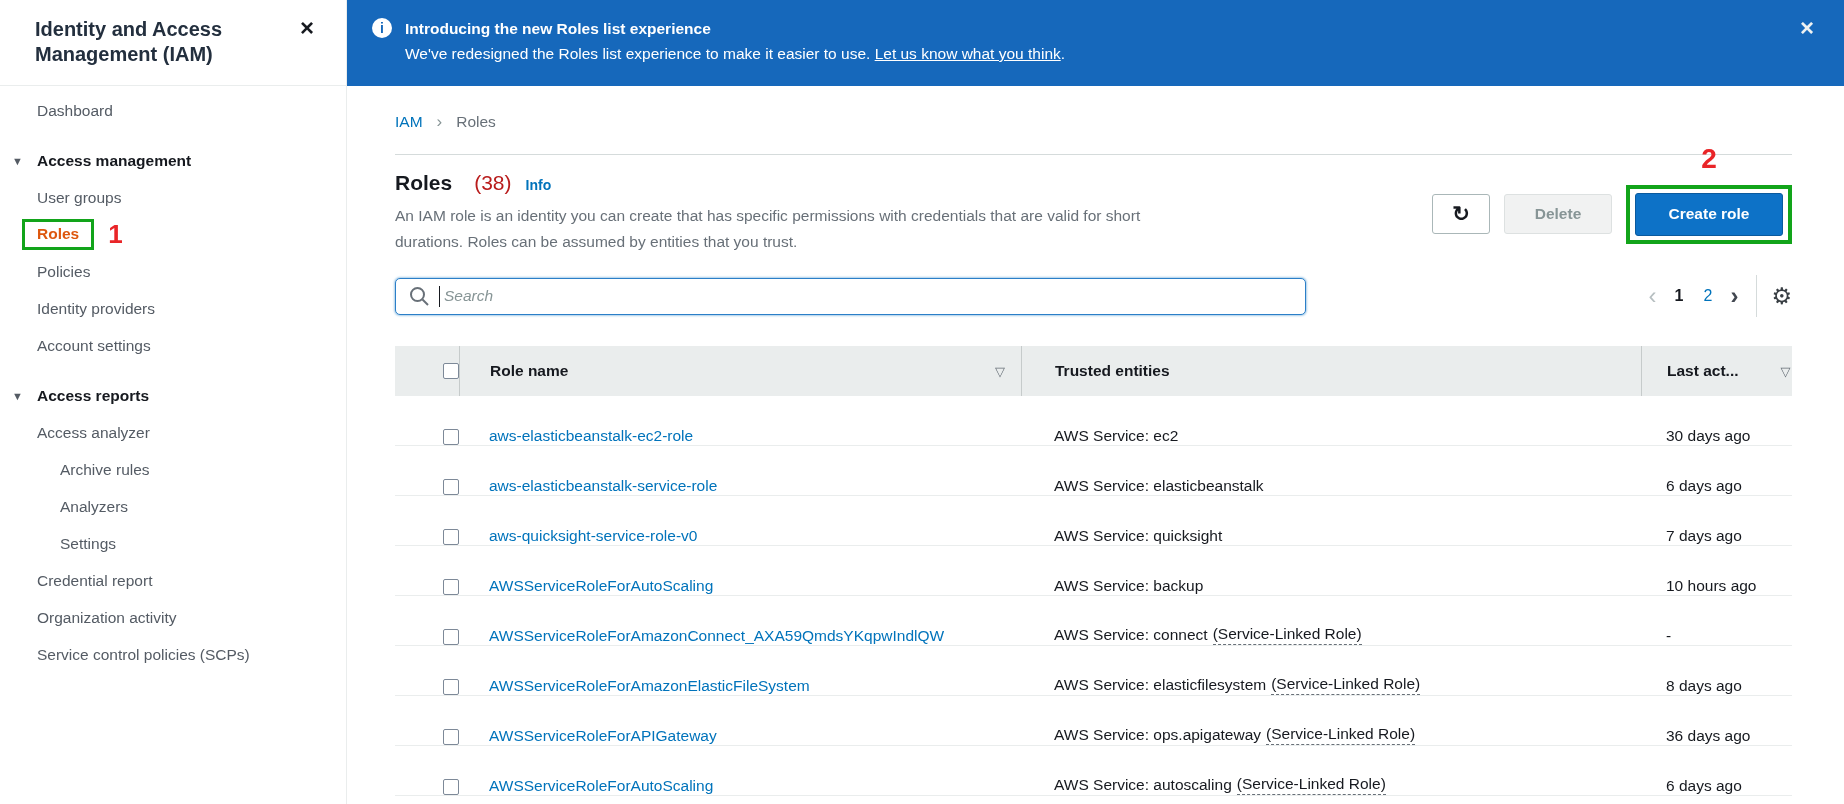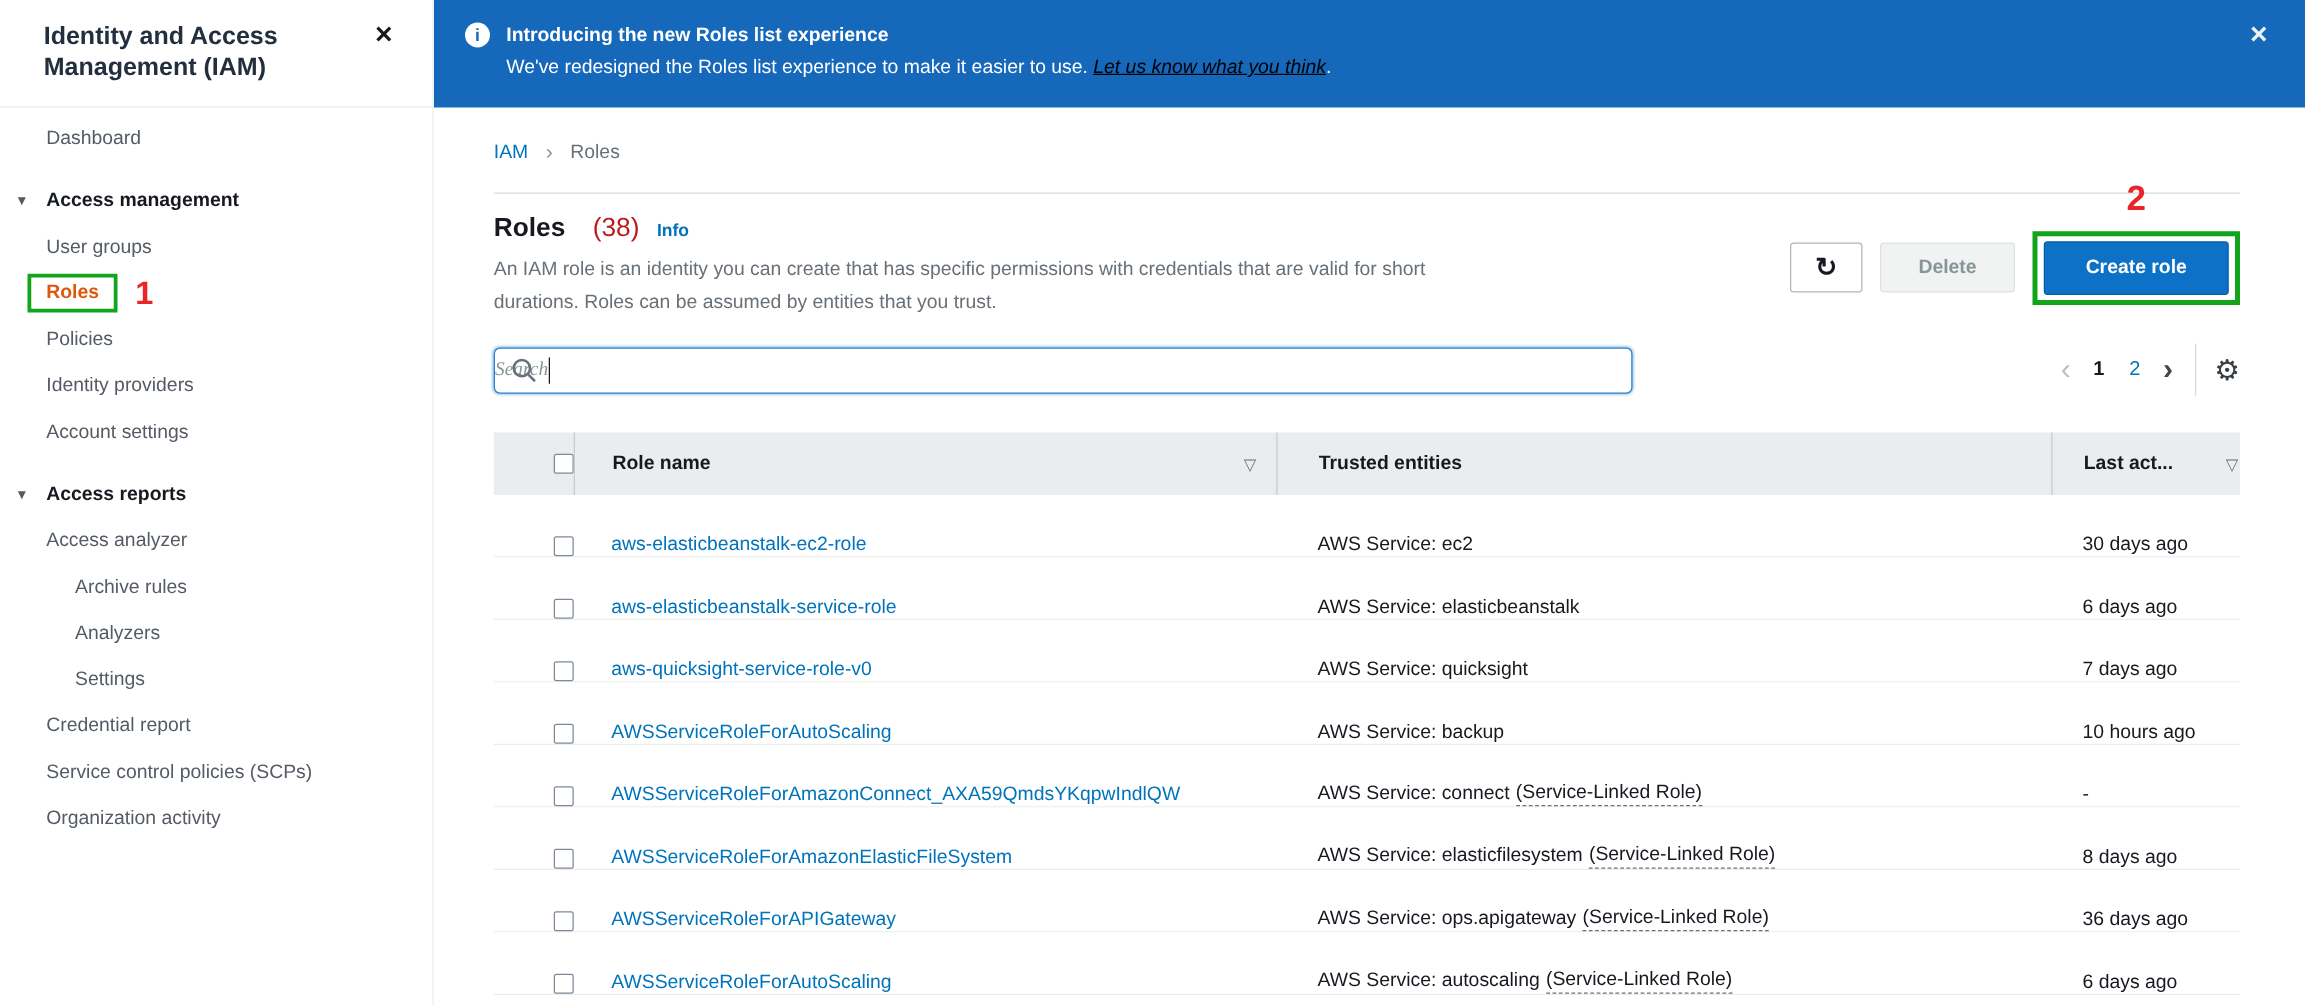--- a/index.html
+++ b/index.html
@@ -23,21 +23,21 @@
   .sb-sec .tri { font-size:11px; color:#545b64; width:25px; }
   .annot-box1 { display:inline-flex; align-items:center; border:3px solid #12a41a; padding:3px 12px 4px 12px; margin-left:-15px; }
   .annot-box1 a { color:#dd570e !important; font-weight:bold; }
   .annot-num { color:#e92528; font-size:26px; font-weight:bold; margin-left:14px; }
   
   .banner { position:absolute; left:347px; top:0; right:0; height:86px; background:#1668bb; color:#fff; z-index:2; }
   .banner-inner { display:flex; padding:16px 0 0 25px; }
   .info-icon { width:20px; height:20px; border-radius:50%; background:#fff; color:#1668bb; font-weight:bold; font-size:14px; display:flex; align-items:center; justify-content:center; margin-top:2px; flex:none; }
   .banner-text { margin-left:13px; font-size:15.5px; line-height:25px; }
   .banner-title { font-weight:bold; }
-  .banner-link { color:#000000; text-decoration:underline; cursor:pointer;font-style:italic; }
+  .banner-link { color:#ffffff; text-decoration:underline; cursor:pointer; }
   .banner-close { position:absolute; right:30px; top:14px; color:#eef2f2; font-size:24px; font-weight:bold; cursor:pointer; }
   
   .content { position:absolute; left:347px; top:86px; right:0; bottom:0; padding:0 52px 0 48px; background:#fff; }
   .breadcrumb { margin-top:26px; font-size:15.5px; display:flex; align-items:center; }
   .breadcrumb a { color:#0073bb; text-decoration:none; }
   .crumb-sep { color:#879596; font-size:17px; margin:0 14px; }
   .crumb-current { color:#687078; }
   .h-divider { border:none; border-top:1px solid #d5dbdb; margin-top:22px; }
   
   .page-head { display:flex; justify-content:space-between; margin-top:16px; }
@@ -49,21 +49,21 @@
   .head-actions { display:flex; align-items:center; margin-top:2px; }
   .btn { height:40px; border-radius:3px; font-size:15.5px; font-weight:bold; display:flex; align-items:center; justify-content:center; cursor:pointer; }
   .btn-refresh { width:58px; background:#fff; border:1px solid #aab7b8; color:#16191f; font-size:21px; font-weight:bold; }
   .btn-delete { width:108px; background:#f1f2f2; border:1px solid #dde1e1; color:#879596; margin-left:14px; }
   .annot-box2 { position:relative; border:4px solid #12a41a; padding:4px 5px; margin-left:14px; }
   .btn-create { width:148px; height:43px; background:#0d72c7; border:1px solid #0a5a9e; color:#fff; }
   .annot-num2 { position:absolute; top:-46px; left:50%; transform:translateX(-50%); color:#e92528; font-size:28px; font-weight:bold; }
   
   .filter-row { display:flex; justify-content:space-between; align-items:center; margin-top:20px; }
   .search-wrap { position:relative; width:911px; height:37px; }
-  .search-input { width:100%; height:100%; border:1px solid #2b7fc8; box-shadow:0 0 2px 1px #a8cde9; border-radius:5px; font-size:15.5px; font-family:Liberation Serif, serif; color:#16191f; outline:none; }
+  .search-input { width:100%; height:100%; border:1px solid #2b7fc8; box-shadow:0 0 2px 1px #a8cde9; border-radius:5px; padding-left:48px; font-size:15.5px; font-family:Liberation Sans, sans-serif; color:#16191f; outline:none; }
   .search-input::placeholder { font-style:italic; color:#879596; }
   .search-icon { position:absolute; left:14px; top:8px; }
   .caret { position:absolute; left:44px; top:8px; width:1px; height:21px; background:#16191f; }
   .pager { display:flex; align-items:center; }
   .pg-arrow { font-size:24px; line-height:20px; padding:0 8px; cursor:pointer; }
   .pg-prev { color:#b7bfc1; }
   .pg-next { color:#414750; font-weight:bold; }
   .pg-num { font-size:16px; margin:0 10px; cursor:pointer; }
   .pg-current { font-weight:bold; color:#16191f; }
   .pg-link { color:#0073bb; }
@@ -136,24 +136,24 @@
     <div class="sb-item sb-sub">
         <a>Analyzers</a>
       </div>
     <div class="sb-item sb-sub">
         <a>Settings</a>
       </div>
     <div class="sb-item">
         <a>Credential report</a>
       </div>
     <div class="sb-item">
+        <a>Organization activity</a>
+      </div>
+    <div class="sb-item">
         <a>Service control policies (SCPs)</a>
-      </div>
-    <div class="sb-item">
-        <a>Organization activity</a>
       </div>
   </div>
 </div>
 
 <div class="banner">
   <div class="banner-inner">
     <div class="info-icon">i</div>
     <div class="banner-text">
       <div class="banner-title">Introducing the new Roles list experience</div>
       <div><span>We've redesigned the Roles list experience to make it easier to use. </span><a class="banner-link">Let us know what you think</a><span>.</span></div>

